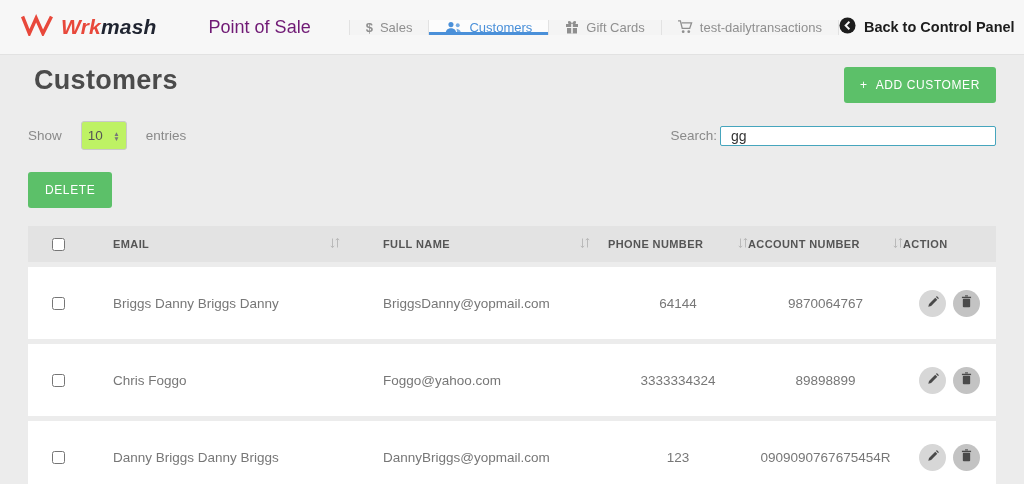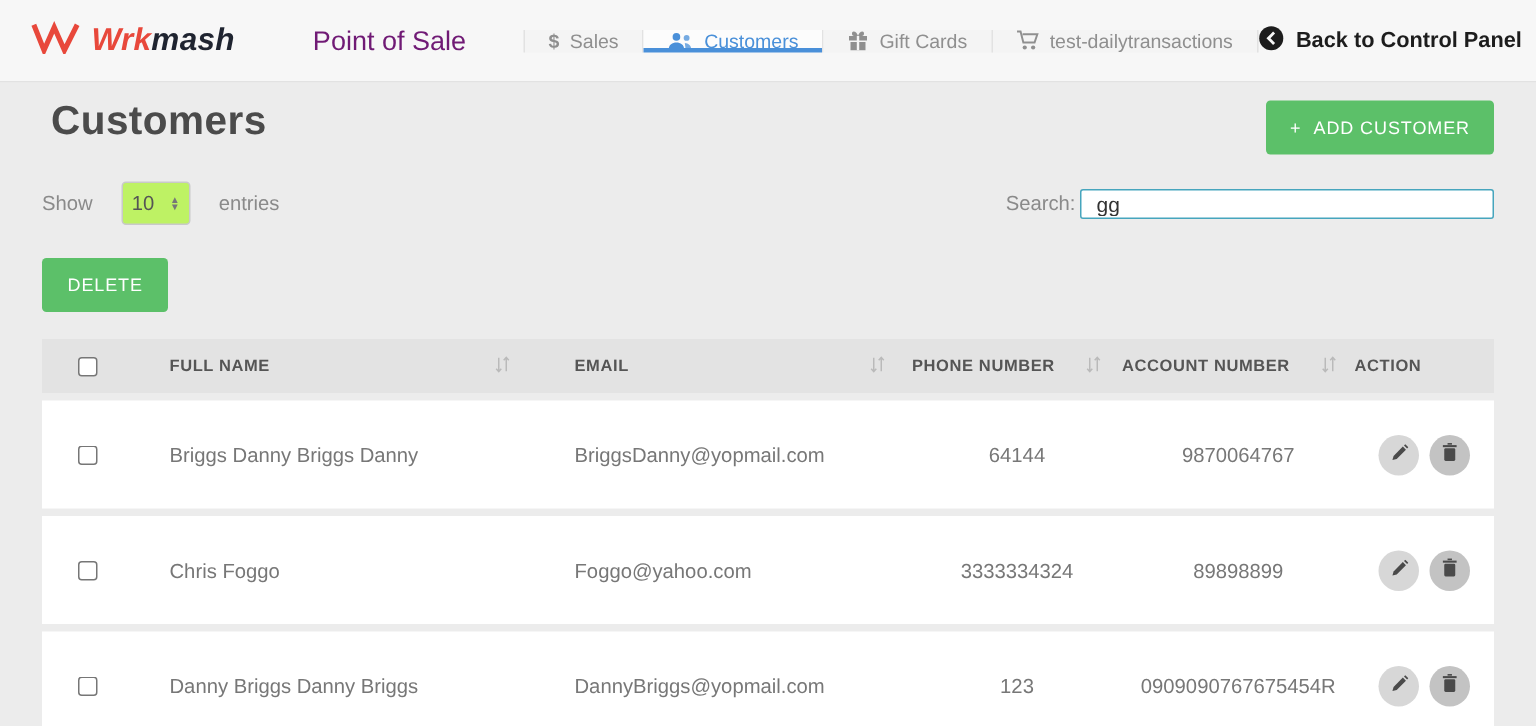--- a/index.html
+++ b/index.html
@@ -76,21 +76,21 @@
     display:grid;
     grid-template-columns:60px 270px 250px 140px 155px 1fr;
     align-items:center;
   }
   .thead {
     background:#e3e3e3; height:36px;
     font-size:11px; font-weight:bold; color:#555; letter-spacing:.4px;
   }
   .hcell { display:flex; align-items:center; }
   .hcell.spread { justify-content:space-between; padding:0 18px 0 25px; }
-  .hcell.centered { justify-content:flex-start; gap:21px; }
+  .hcell.centered { justify-content:space-between; gap:21px; }
   .ccell { display:flex; justify-content:center; }
   .sort-icon { opacity:.55; flex:0 0 auto; }
 
   .trow {
     background:#fff; height:72px; margin-top:5px;
     font-size:13.5px; color:#777;
   }
   .cell-name { padding-left:25px; }
   .cell-email { padding-left:25px; }
   .cell-center { text-align:center; }
@@ -201,29 +201,29 @@
   <button class="btn-green delete-btn">DELETE</button>
 
   
   <section class="table">
 
     <div class="thead">
       <div class="ccell">
         <input type="checkbox" style="">
       </div>
       <div class="hcell spread">
-        <span>FULL NAME</span>
+        <span>EMAIL</span>
         <span class="sort-icon">
           <svg width="10" height="12" viewBox="0 0 10 12" stroke="#9a9a9a" fill="none">
             <path d="M2.5 1.5v9M.8 8.8l1.7 1.9 1.7-1.9M7.5 10.5v-9M5.8 3.2l1.7-1.9 1.7 1.9"></path>
           </svg>
         </span>
       </div>
       <div class="hcell spread">
-        <span>EMAIL</span>
+        <span>FULL NAME</span>
         <span class="sort-icon">
           <svg width="10" height="12" viewBox="0 0 10 12" stroke="#9a9a9a" fill="none">
             <path d="M2.5 1.5v9M.8 8.8l1.7 1.9 1.7-1.9M7.5 10.5v-9M5.8 3.2l1.7-1.9 1.7 1.9"></path>
           </svg>
         </span>
       </div>
       <div class="hcell centered">
         <span>PHONE NUMBER</span>
         <span class="sort-icon">
           <svg width="10" height="12" viewBox="0 0 10 12" stroke="#9a9a9a" fill="none">

